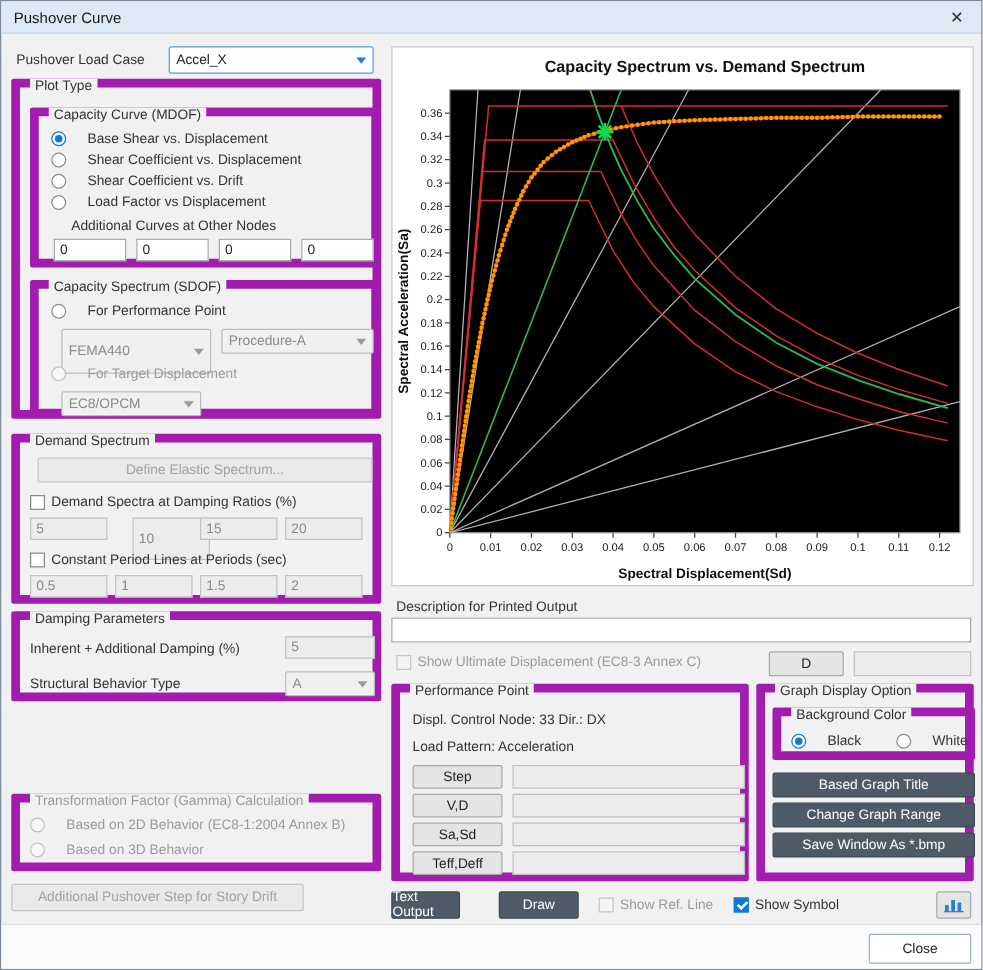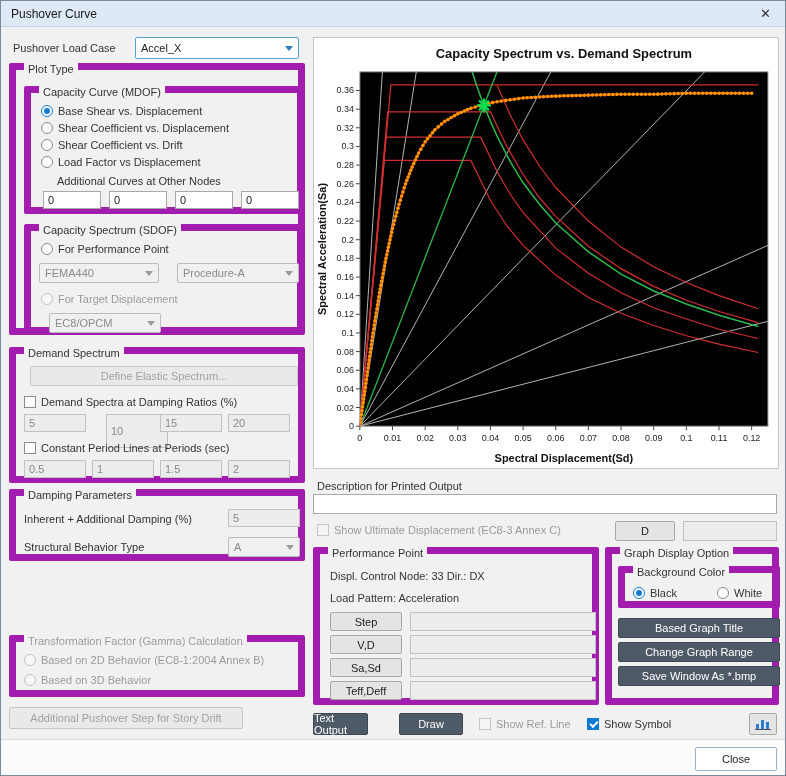--- a/index.html
+++ b/index.html
@@ -14,21 +14,21 @@
 .group.disabled>.gtitle{color:#9b9b9b}
 .ipt{position:absolute;border:1px solid #a9a9a9;background:#fff;font-size:11px;padding:1px 4px;color:#222;font-family:inherit}
 .ipt.dis{background:#ececec;color:#8a8a8a;border-color:#c2c2c2}
 .btn{position:absolute;display:flex;align-items:center;justify-content:center;background:#e4e4e4;border:1px solid #a9a9a9;font-size:11px;color:#222;cursor:pointer;border-radius:2px}
 .btn.dis{background:#e9e9e9;color:#a2a2a2;border-color:#c6c6c6;cursor:default}
 .btn.dark{background:#4e5a66;border-color:#3c4954;color:#fff}
 .combo{position:absolute;display:flex;align-items:center;background:#fff;border:1px solid #56a0d8;padding:0 18px 0 5px;font-size:11px;color:#222;cursor:pointer;border-radius:2px}
 .combo .chev{position:absolute;right:5px;top:50%;transform:translateY(-40%);width:0;height:0;border-left:4px solid transparent;border-right:4px solid transparent;border-top:5px solid #2a7fc4}
 .combo.dis{background:#f0f0f0;border-color:#bdbdbd;color:#8a8a8a;cursor:default}
 .combo.dis .chev{border-top-color:#9a9a9a}
-.radio{position:absolute;display:flex;align-items:center;gap:5px;cursor:pointer}
+.radio{position:absolute;display:flex;align-items:center;gap:17px;cursor:pointer}
 .radio .dot{width:12px;height:12px;border-radius:50%;border:1px solid #8a8a8a;background:#fff;position:relative;flex:none}
 .radio.on .dot{border-color:#0f7ad4}
 .radio.on .dot::after{content:"";position:absolute;left:2px;top:2px;width:6px;height:6px;border-radius:50%;background:#0f7ad4}
 .radio.dis{cursor:default}
 .radio.dis .dot{border-color:#c2c2c2;background:#f7f7f7}
 .radio.dis .rlbl{color:#9b9b9b}
 .rlbl,.clbl{font-size:11px;color:#333;white-space:nowrap}
 .check{position:absolute;display:flex;align-items:center;gap:5px;cursor:pointer}
 .check .box{width:12px;height:12px;border:1px solid #8a8a8a;background:#fff;position:relative;flex:none}
 .check.on .box{background:#0f7ad4;border-color:#0f7ad4}
@@ -83,21 +83,21 @@
       <input class="ipt" style="left: 144px; top: 98px; width: 58px; height: 18px;" value="0">
       <input class="ipt" style="left: 210px; top: 98px; width: 58px; height: 18px;" value="0">
     </div>
 
     <div class="group" style="left:8px;top:154px;width:280px;height:110px">
       <span class="gtitle">Capacity Spectrum (SDOF)</span>
       <div class="radio" style="left:10px;top:12px">
         <span class="dot"></span>
           <span class="rlbl">For Performance Point</span>
       </div>
-      <div class="combo dis" style="left:8px;top:32px;width:120px;height:20px">
+      <div class="combo dis" style="left:18px;top:32px;width:120px;height:36px">
         <span>FEMA440</span>
           <span class="chev"></span>
       </div>
       <div class="combo dis" style="left:146px;top:32px;width:122px;height:20px">
         <span>Procedure-A</span>
           <span class="chev"></span>
       </div>
       <div class="radio dis" style="left:10px;top:62px">
         <span class="dot"></span>
           <span class="rlbl">For Target Displacement</span>

